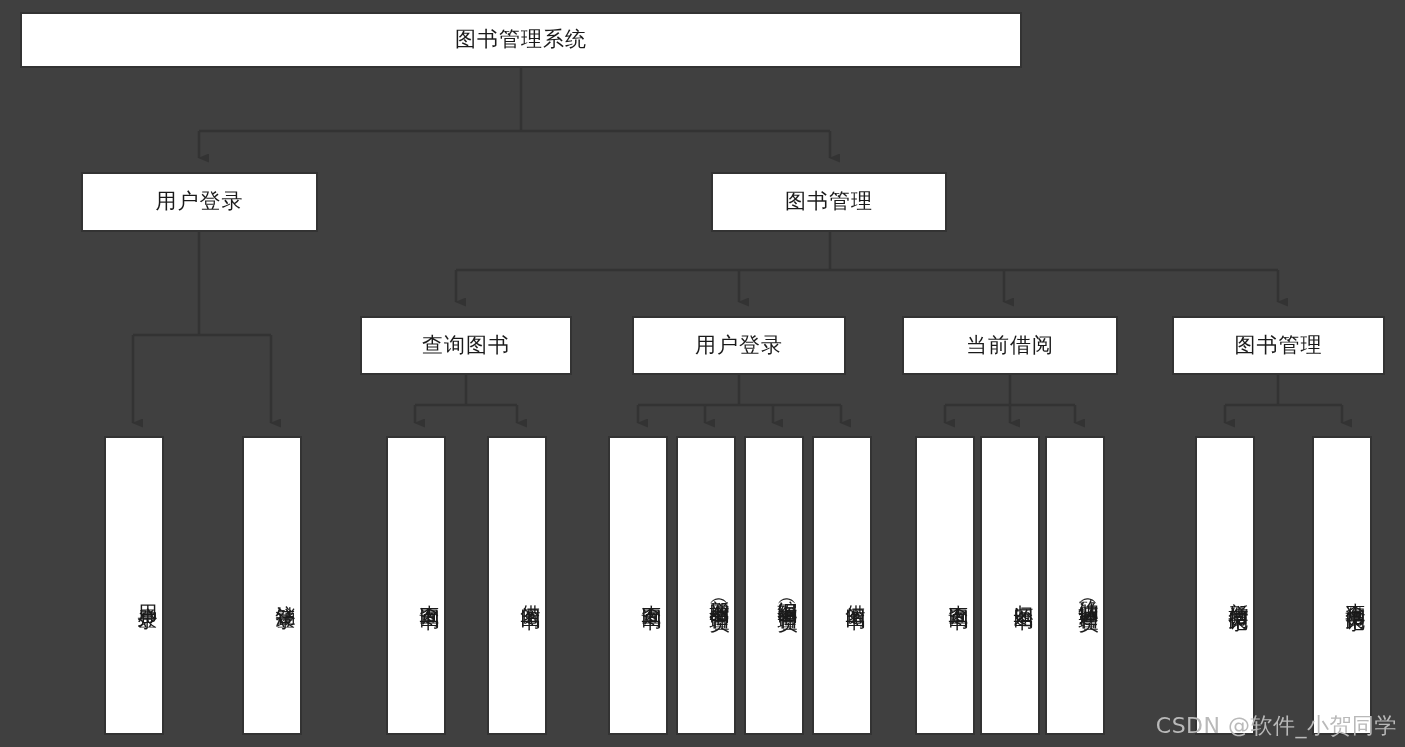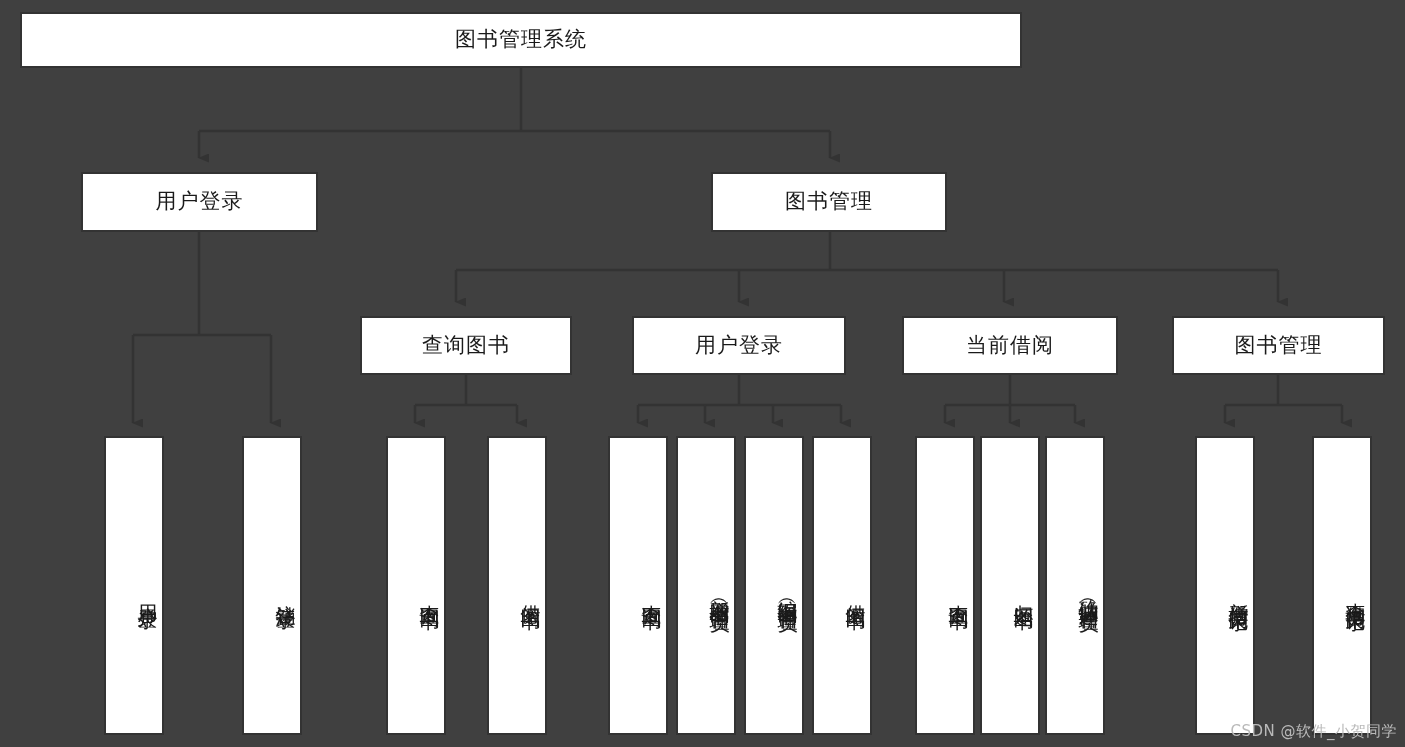--- a/index.html
+++ b/index.html
@@ -49,21 +49,21 @@
   }
   .node.vert span {
     writing-mode: vertical-rl;
     text-orientation: upright;
     display: block;
   }
   #watermark {
     position: absolute;
     right: 8px;
     bottom: 6px;
-    font-size: 15px;
+    font-size: 22px;
     color: #b9b9b9;
     letter-spacing: 0.5px;
     white-space: nowrap;
     font-family: "DejaVu Sans", "Liberation Sans", sans-serif;
   }
 </style>
 </head>
 <body>
 
 <div id="canvas">

